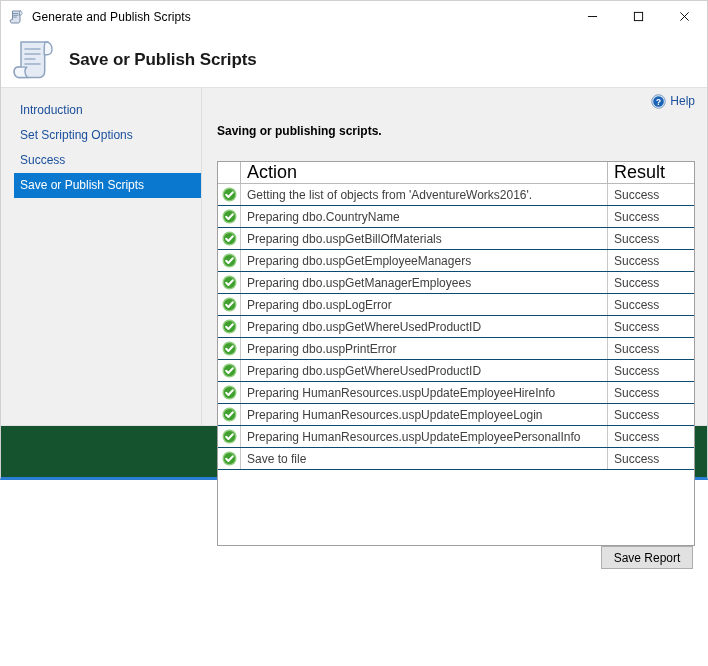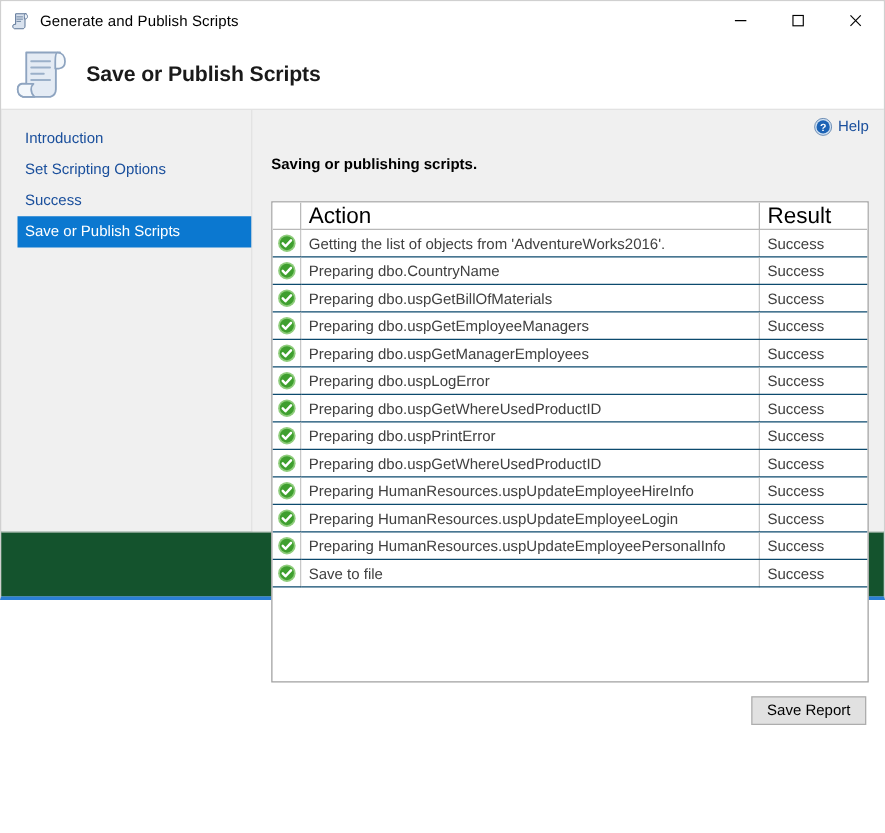--- a/index.html
+++ b/index.html
@@ -224,21 +224,21 @@
     height: 15px;
     display: inline-block;
     vertical-align: middle;
   }
 
   
   .savereport-row {
     height: 44px;
     min-height: 44px;
     display: flex;
-    align-items: center;
+    align-items: flex-start;
     justify-content: flex-end;
     padding-right: 2px;
     box-sizing: border-box;
   }
   .btn {
     font-family: "Liberation Sans", sans-serif;
     font-size: 12px;
     color: #000;
     background: #e1e1e1;
     border: 1px solid #adadad;

